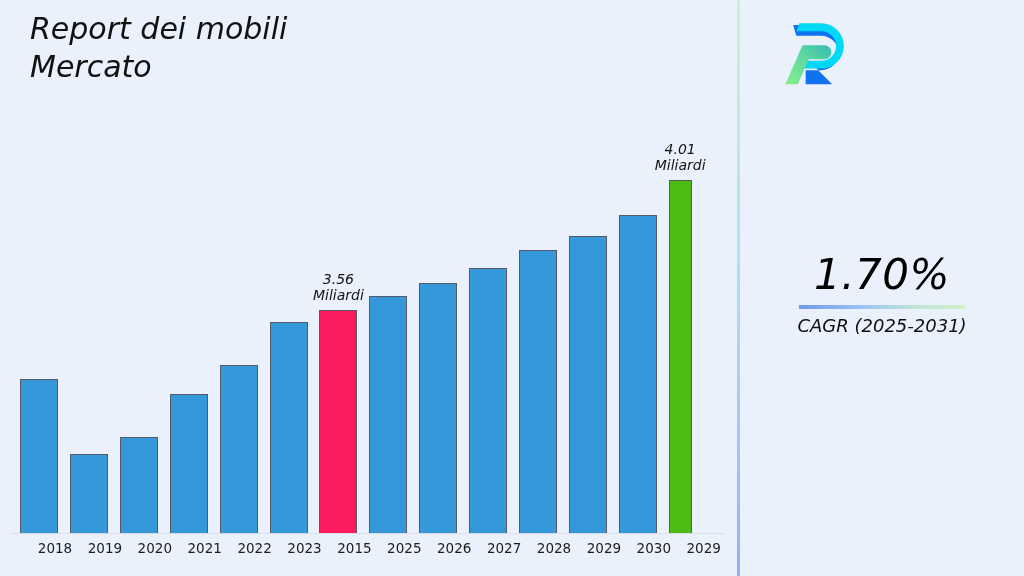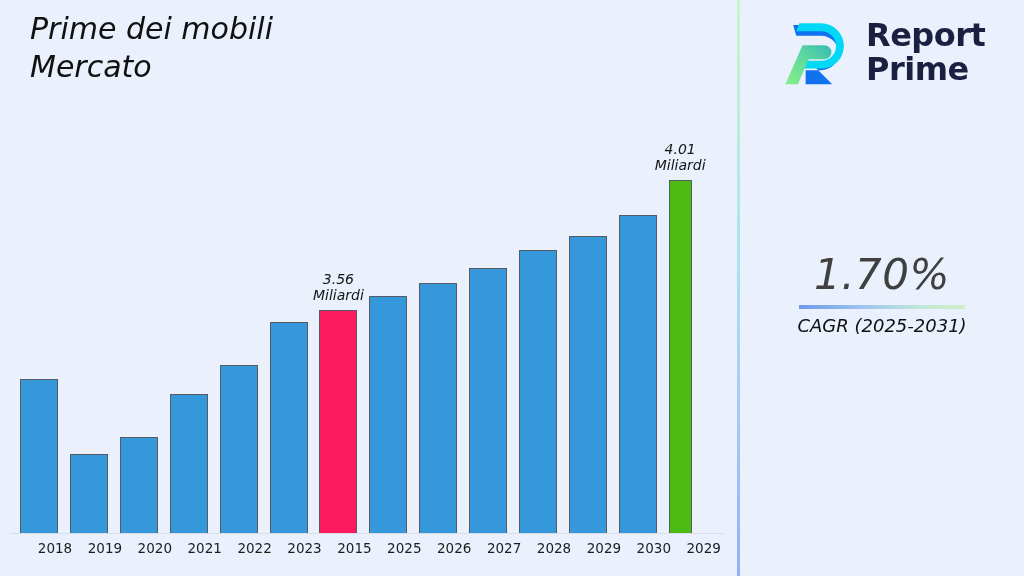--- a/index.html
+++ b/index.html
@@ -146,21 +146,21 @@
   #cagr-block {
     position: absolute;
     left: 0;
     top: 252px;
     width: 284px;
     text-align: center;
   }
   #cagr-value {
     font-size: 42px;
     font-style: italic;
-    color: #404040;
+    color: #000000;
     line-height: 1.1;
     letter-spacing: 0.5px;
   }
   #cagr-divider {
     margin: 7px auto 6px auto;
     width: 166px;
     height: 4px;
     background: linear-gradient(to right, #6f9ae8 0%, #9ec6ef 40%, #c2e6d8 72%, #cdf0c6 100%);
   }
   #cagr-caption {
@@ -170,21 +170,21 @@
     letter-spacing: 0px;
   }
 </style>
 </head>
 <body>
 
 <div id="root">
 
   <div id="chart-panel">
 
-    <div id="chart-title">Prime dei mobili
+    <div id="chart-title">Report dei mobili
 Mercato</div>
 
     <div id="plot-area">
       <div id="axis-line"></div>
 
     <div class="bar-slot" style="left: 20px; width: 38px; height: 154px;">
           <div class="bar blue" title="2018" style="background: rgb(52, 152, 219); height: 154px;"></div>
         </div>
         <div class="bar-slot" style="left: 69.9px; width: 38px; height: 79px;">
           <div class="bar blue" title="2019" style="background: rgb(52, 152, 219); height: 79px;"></div>
@@ -263,22 +263,20 @@
             <stop offset="100%" stop-color="#35bcb4"></stop>
           </linearGradient>
         </defs>
 
         <path d="M22 14 H58 A27 27 0 0 1 58 68 H50 L72 90 H38 V72 H58 A22 22 0 0 0 58 28 H26 Z" fill="#1172f0"></path>
 
         <path d="M26 22 H58 A19 19 0 0 1 58 60 H36 V70 H58 A29 29 0 0 0 58 12 H30 Z" fill="#00d8f5"></path>
 
         <path d="M12 90 L34 40 H62 A9 9 0 0 1 62 58 H42 L28 90 Z" fill="url(#gGreen)"></path>
       </svg>
-      <div id="logo-wordmark">Report
-Prime</div>
     </div>
 
     <div id="cagr-block">
       <div id="cagr-value">1.70%</div>
       <div id="cagr-divider"></div>
       <div id="cagr-caption">CAGR (2025-2031)</div>
     </div>
 
   </div>
 </div>

